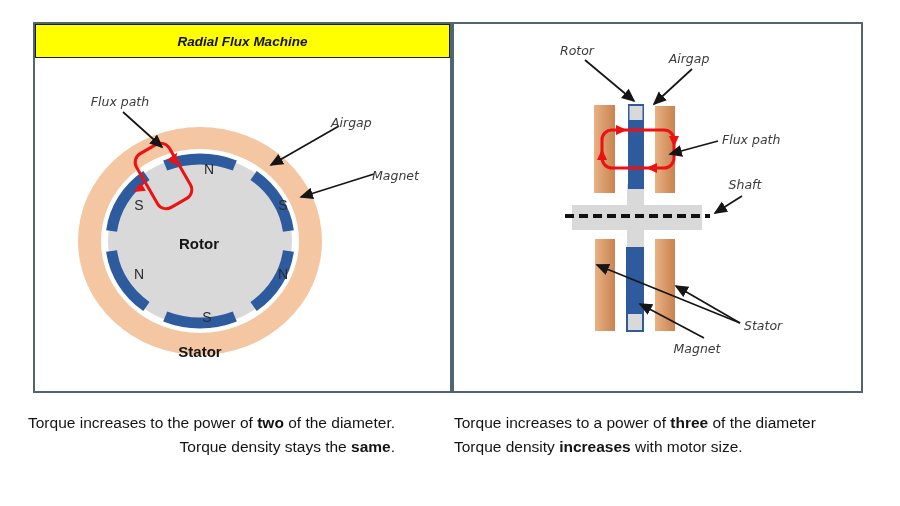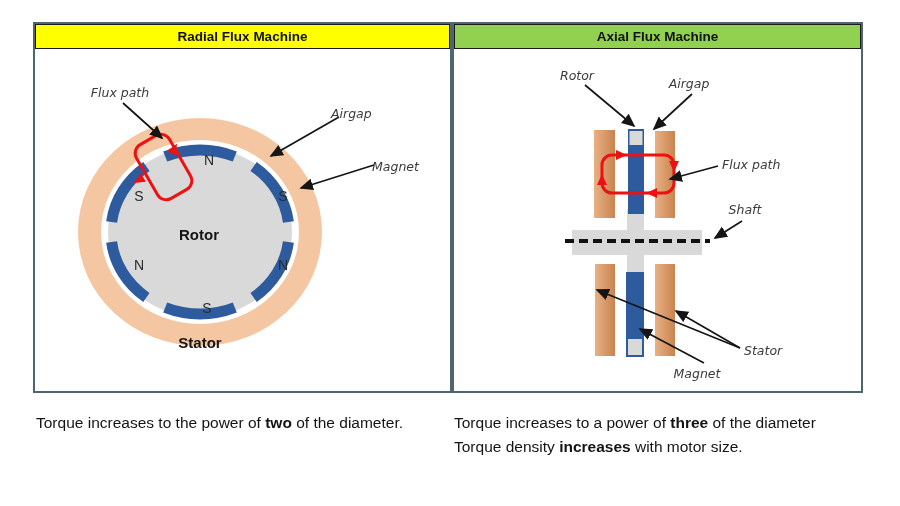--- a/index.html
+++ b/index.html
@@ -1,20 +1,20 @@
 <!DOCTYPE html>
 <html><head>
 <meta charset="utf-8">
 <style>
   html,body{margin:0;padding:0;}
   .page{position:relative;width:900px;height:506px;background:#ffffff;overflow:hidden;
         font-family:"Liberation Sans",sans-serif;}
   .panel{position:absolute;top:22px;height:371px;border:2px solid #4F6570;box-sizing:border-box;background:#fff;}
-  .hdr{height:25px;box-sizing:border-box;border:1px solid #1b1b1b;display:flex;align-items:center;justify-content:center;
-       font-weight:bold;font-size:13.5px;color:#111;}
+  .hdr{height:34px;box-sizing:border-box;border:1px solid #1b1b1b;display:flex;align-items:center;justify-content:center;
+       font-weight:bold;font-size:13.5px;color:#111;font-style:italic;}
   .hdr-yellow{background:#FFFF00;}
   .hdr-green{background:#92D050;}
   .pbody{position:relative;width:100%;height:380px;}
   .diagram{position:absolute;left:0;top:0;}
   .dlabel{font:italic 12.5px "DejaVu Sans",sans-serif;fill:#3b3b3b;}
   .pole{font:14px "Liberation Sans",sans-serif;fill:#2b2b2b;}
   .core{font:bold 15px "Liberation Sans",sans-serif;fill:#151515;}
   .notes{position:absolute;top:411px;font-size:15.5px;line-height:23.5px;color:#141414;white-space:nowrap;}
   .notes b{font-weight:bold;}
 </style>
@@ -71,23 +71,20 @@
         <text class="pole" x="248" y="221" text-anchor="middle">N</text>
         <text class="pole" x="172" y="264" text-anchor="middle">S</text>
 
         <text class="core" x="164" y="191" text-anchor="middle">Rotor</text>
         <text class="core" x="165" y="299" text-anchor="middle">Stator</text>
       </svg>
     </div>
   </section>
 
   <section class="panel" style="left:452px;width:411px;">
-    <div class="hdr hdr-green">
-      <span>Axial Flux Machine</span>
-    </div>
     <div class="pbody">
       <svg class="diagram" width="407" height="342" viewBox="0 0 407 342">
         <defs>
           <marker id="arrR" markerWidth="9" markerHeight="8" refX="7" refY="3.5" orient="auto">
             <path d="M0,0 L8,3.5 L0,7 Z" fill="#151515"></path>
           </marker>
           <linearGradient id="og" x1="0" y1="0" x2="1" y2="0">
             <stop offset="0" stop-color="#E8B184"></stop>
             <stop offset="1" stop-color="#C9834F"></stop>
           </linearGradient>
@@ -133,22 +130,23 @@
         <text class="dlabel" x="123" y="31" text-anchor="middle">Rotor</text>
         <text class="dlabel" x="235" y="39" text-anchor="middle">Airgap</text>
         <text class="dlabel" x="268" y="120" text-anchor="start">Flux path</text>
         <text class="dlabel" x="291" y="165" text-anchor="middle">Shaft</text>
         <text class="dlabel" x="290" y="306" text-anchor="start">Stator</text>
         <text class="dlabel" x="243" y="329" text-anchor="middle">Magnet</text>
       </svg>
     </div>
   </section>
 
-  <div class="notes" style="left:36px;text-align:right;">
+  <div class="notes" style="left:28px;text-align:right;">
     <div class="note-line"><span>Torque increases to the power of </span><b>two</b><span> of the diameter.</span></div>
+    <div class="note-line"><span>Torque density stays the </span><b>same</b><span>.</span></div>
   </div>
 
   <div class="notes" style="left:454px;">
     <div class="note-line"><span>Torque increases to a power of </span><b>three</b><span> of the diameter</span></div>
     <div class="note-line"><span>Torque density </span><b>increases</b><span> with motor size.</span></div>
   </div>
 
 </div>
 
 </body></html>

